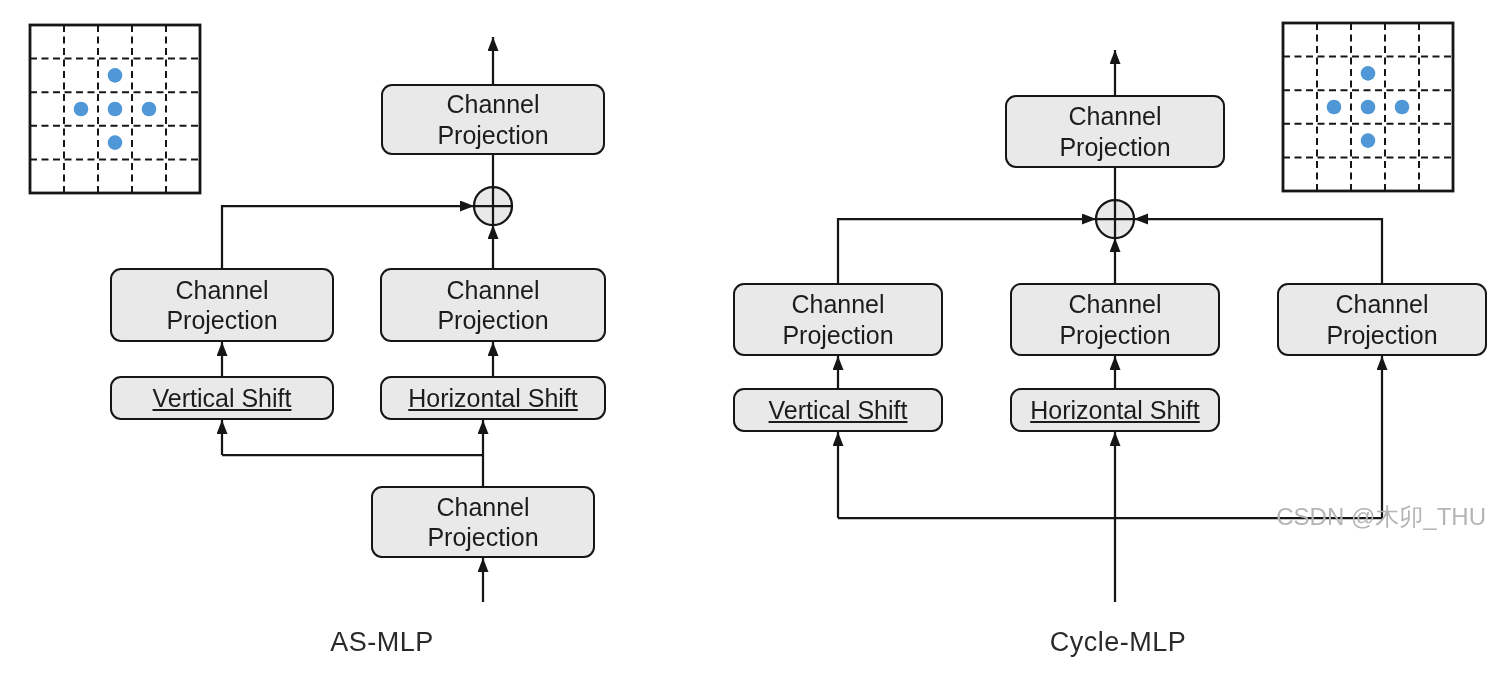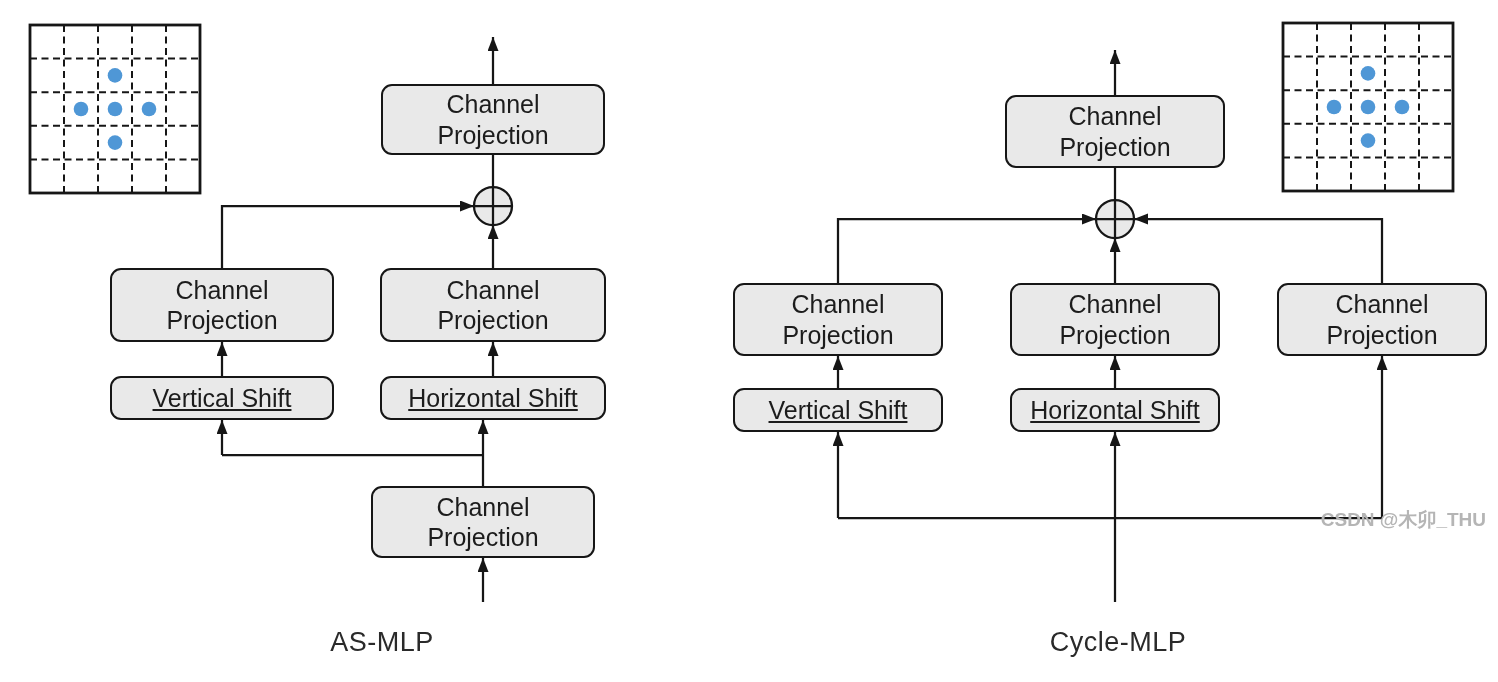--- a/index.html
+++ b/index.html
@@ -30,23 +30,22 @@
     position:absolute;
     width:220px;
     text-align:center;
     font-size:27px;
     color:#2a2a2a;
     letter-spacing:0.5px;
   }
   .watermark {
     position:absolute;
     right:12px; bottom:7px;
-    font-size:19px;
+    font-size:24px;
     color:#b5b5b5;
-    font-weight:bold;
   }
 </style>
 </head>
 <body>
 
 <div class="stage">
 
   <svg class="layer" width="1498" height="682" viewBox="0 0 1498 682">
     <defs>
       <marker id="arrow" markerUnits="userSpaceOnUse" markerWidth="16" markerHeight="12" refX="14" refY="5.5" orient="auto">

